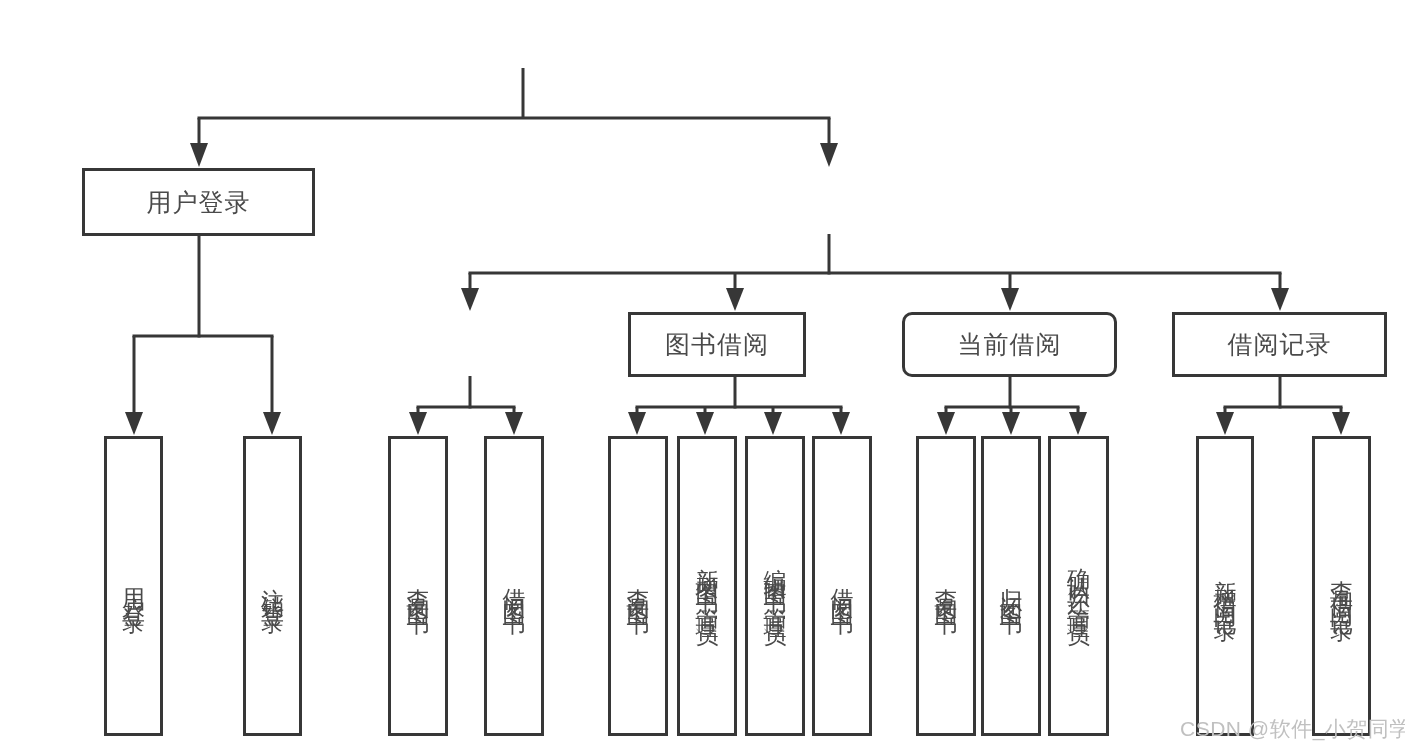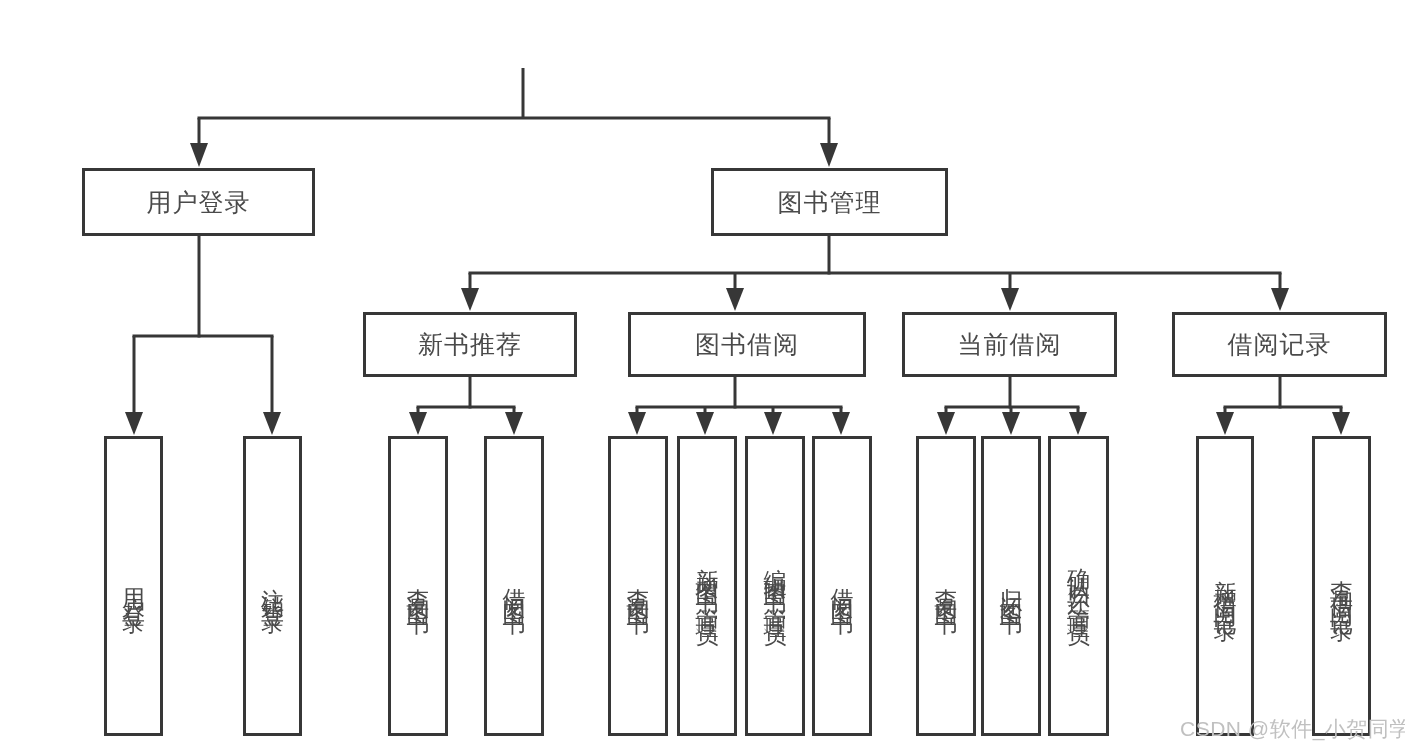--- a/index.html
+++ b/index.html
@@ -47,22 +47,22 @@
     font-size: 23px;
     line-height: 1;
     letter-spacing: 8px;
     white-space: nowrap;
   }
   
   .n-root  { left: 21px;   top: 13px;  width: 1006px; height: 57px; }
   .n-l2a   { left: 82px;   top: 168px; width: 233px;  height: 68px; }
   .n-l2b   { left: 711px;  top: 168px; width: 237px;  height: 68px; }
   .n-l3a   { left: 363px;  top: 312px; width: 214px;  height: 65px; }
-  .n-l3b   { left: 628px;  top: 312px; width: 238px;  height: 65px; }
-  .n-l3c   { left: 902px;  top: 312px; width: 215px;  height: 65px; }
+  .n-l3b   { left: 628px;  top: 312px; width: 178px;  height: 65px; }
+  .n-l3c   { left: 902px;  top: 312px; width: 215px;  height: 65px; border-radius: 10px; }
   .n-l3d   { left: 1172px; top: 312px; width: 215px;  height: 65px; }
   .leaf    { top: 436px; height: 300px; }
   .n-lf1   { left: 104px;  width: 59px; }
   .n-lf2   { left: 243px;  width: 59px; }
   .n-lf3   { left: 388px;  width: 60px; }
   .n-lf4   { left: 484px;  width: 60px; }
   .n-lf5   { left: 608px;  width: 60px; }
   .n-lf6   { left: 677px;  width: 60px; }
   .n-lf7   { left: 745px;  width: 60px; }
   .n-lf8   { left: 812px;  width: 60px; }
@@ -152,27 +152,21 @@
       <polygon points="1069,412 1087,412 1078,435"></polygon>
       <polygon points="1216,412 1234,412 1225,435"></polygon>
       <polygon points="1332,412 1350,412 1341,435"></polygon>
     </g>
   </svg>
 
 
   <div class="node n-l2a">
     <span class="h-label">用户登录</span>
   </div>
-  <div class="node n-l2b">
-    <span class="h-label">图书管理</span>
-  </div>
-
-  <div class="node n-l3a">
-    <span class="h-label">新书推荐</span>
-  </div>
+
   <div class="node n-l3b">
     <span class="h-label">图书借阅</span>
   </div>
   <div class="node n-l3c">
     <span class="h-label">当前借阅</span>
   </div>
   <div class="node n-l3d">
     <span class="h-label">借阅记录</span>
   </div>
 

